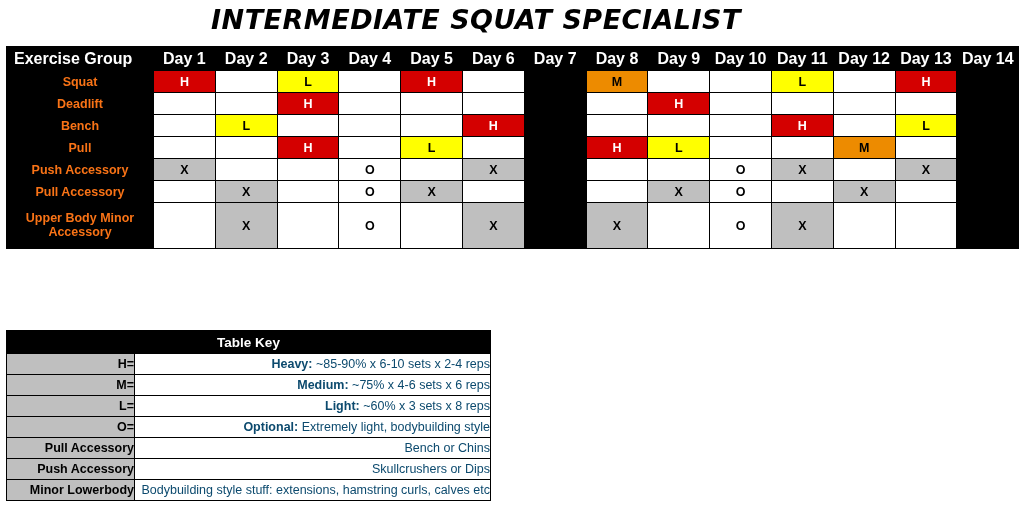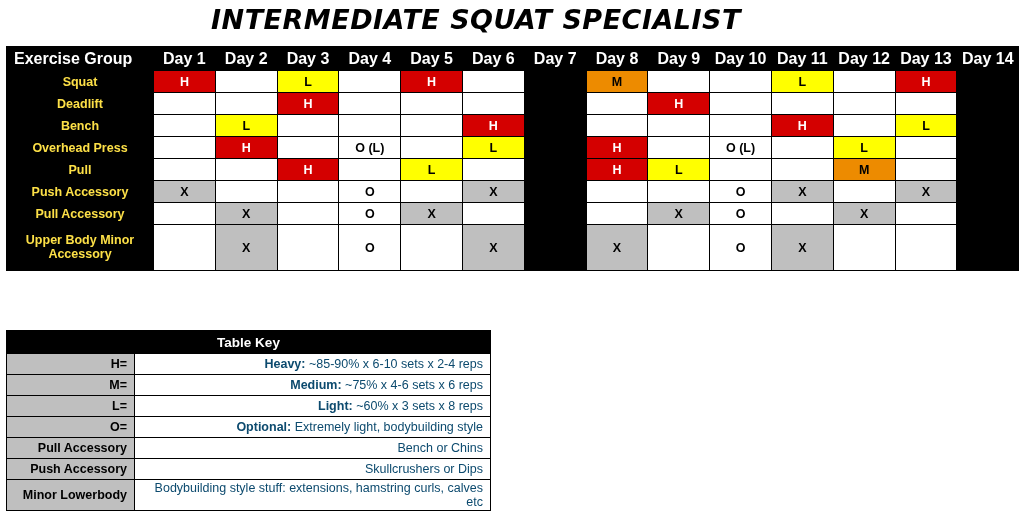--- a/index.html
+++ b/index.html
@@ -57,21 +57,21 @@
     border: 1px solid #000000;
     font-size: 16px;
     height: 24px;
   }
   table.grid thead th.grouphead {
     text-align: left;
     padding-left: 7px;
   }
   td.rowlabel, th.rowlabel {
     background: #000000;
-    color: #fde047;
+    color: #f97316;
     font-weight: bold;
     text-align: left;
     padding-left: 7px;
     font-size: 12.5px;
   }
   td.cell {
     background: #ffffff;
     color: #000000;
     font-weight: bold;
   }
@@ -95,21 +95,21 @@
   }
   table.keytable {
     border-collapse: collapse;
     table-layout: fixed;
     width: 484px;
   }
   table.keytable td, table.keytable th {
     border: 1px solid #000000;
     font-size: 12.5px;
     height: 21px;
-    padding: 1px 7px;
+    padding: 1px 0;
     box-sizing: border-box;
     vertical-align: middle;
   }
   table.keytable th.keyhead {
     background: #000000;
     color: #ffffff;
     font-weight: bold;
     text-align: center;
     font-size: 13.5px;
     height: 23px;
@@ -205,37 +205,20 @@
           <td class="blank-black"></td>
           <td class="cell c-white"></td>
           <td class="cell c-white"></td>
           <td class="cell c-white"></td>
           <td class="cell c-red">H</td>
           <td class="cell c-white"></td>
           <td class="cell c-yellow">L</td>
           <td class="blank-black"></td>
         </tr>
         <tr>
-          <td class="rowlabel">Overhead Press</td>
-          <td class="cell c-white"></td>
-          <td class="cell c-red">H</td>
-          <td class="cell c-white"></td>
-          <td class="cell c-white">O (L)</td>
-          <td class="cell c-white"></td>
-          <td class="cell c-yellow">L</td>
-          <td class="blank-black"></td>
-          <td class="cell c-red">H</td>
-          <td class="cell c-white"></td>
-          <td class="cell c-white">O (L)</td>
-          <td class="cell c-white"></td>
-          <td class="cell c-yellow">L</td>
-          <td class="cell c-white"></td>
-          <td class="blank-black"></td>
-        </tr>
-        <tr>
           <td class="rowlabel">Pull</td>
           <td class="cell c-white"></td>
           <td class="cell c-white"></td>
           <td class="cell c-red">H</td>
           <td class="cell c-white"></td>
           <td class="cell c-yellow">L</td>
           <td class="cell c-white"></td>
           <td class="blank-black"></td>
           <td class="cell c-red">H</td>
           <td class="cell c-yellow">L</td>

